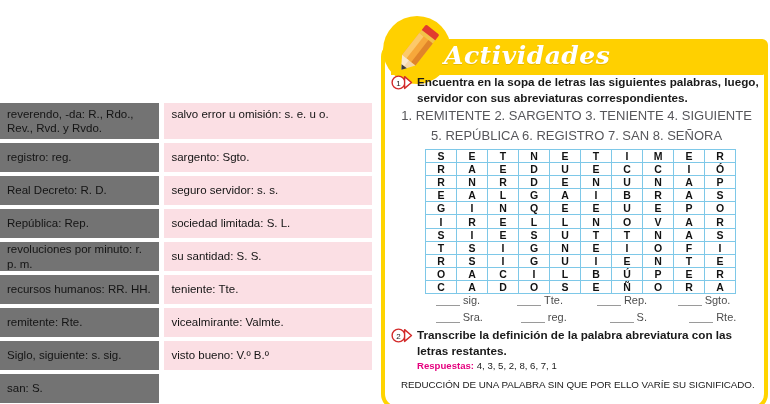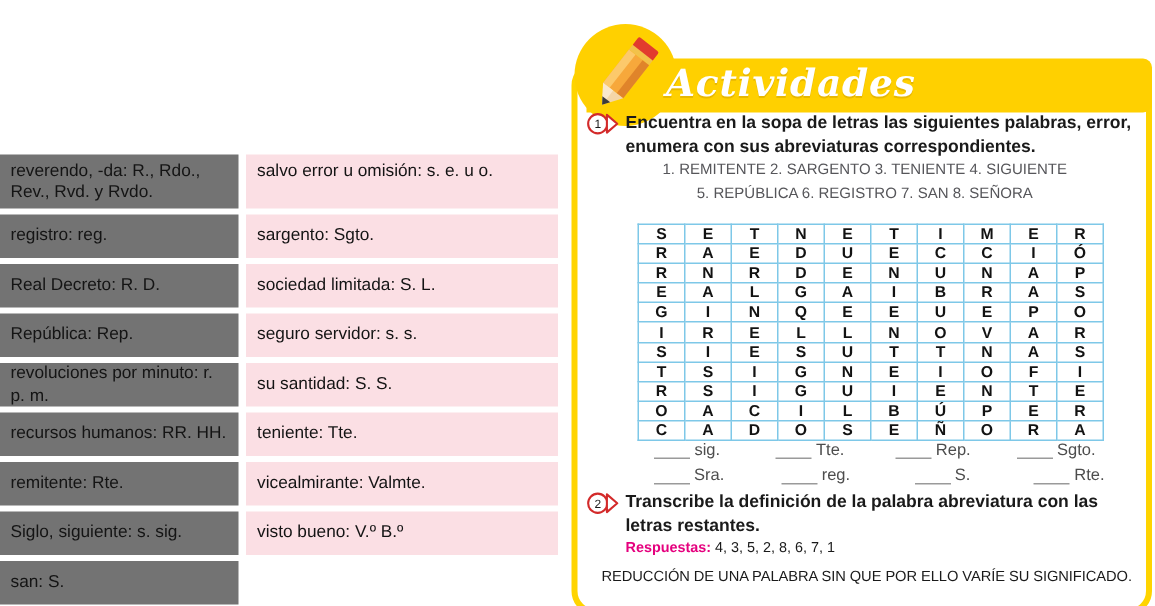--- a/index.html
+++ b/index.html
@@ -71,21 +71,21 @@
   .num-badge{
     position:absolute;left:0;top:1px;width:22px;height:15px;
   }
   .task-text{
     margin-left:26px;
     font-size:11.7px;color:#1a1a1a;
     line-height:1.33;font-weight:bold;
   }
   .word-list{
     margin-left:2px;margin-top:2px;
-    font-size:10px;color:#56565a;
+    font-size:13px;color:#56565a;
     text-align:center;line-height:1.35;
   }
 
   
   #wordsearch{
     position:absolute;left:44px;top:133px;
     border-collapse:collapse;
   }
   #wordsearch td{
     width:30px;height:12.1px;
@@ -135,22 +135,22 @@
     <div class="cell cell-blue h2">República: Rep.</div>
     <div class="cell cell-blue h2">revoluciones por minuto: r. p. m.</div>
     <div class="cell cell-blue h2">recursos humanos: RR. HH.</div>
     <div class="cell cell-blue h2">remitente: Rte.</div>
     <div class="cell cell-blue h2">Siglo, siguiente: s. sig.</div>
     <div class="cell cell-blue h2">san: S.</div>
   </div>
   <div class="col col-pink">
     <div class="cell cell-pink h1">salvo error u omisión: s. e. u o.</div>
     <div class="cell cell-pink h2">sargento: Sgto.</div>
+    <div class="cell cell-pink h2">seguro servidor: s. s.</div>
     <div class="cell cell-pink h2">sociedad limitada: S. L.</div>
-    <div class="cell cell-pink h2">seguro servidor: s. s.</div>
     <div class="cell cell-pink h2">su santidad: S. S.</div>
     <div class="cell cell-pink h2">teniente: Tte.</div>
     <div class="cell cell-pink h2">vicealmirante: Valmte.</div>
     <div class="cell cell-pink h2">visto bueno: V.º B.º</div>
   </div>
 </div>
 
 <div id="activities-panel">
 
   <div class="panel-frame"></div>
@@ -172,21 +172,21 @@
   </div>
 
   <div class="banner-title">Actividades</div>
 
   <div class="task task-1">
     <svg class="num-badge" viewBox="0 0 22 15">
       <circle cx="7.5" cy="7.5" r="6.4" fill="#ffffff" stroke="#d32a2a" stroke-width="1.4"></circle>
       <path d="M13.6 1.6 L20.5 7.5 L13.6 13.4 Z" fill="#ffffff" stroke="#d32a2a" stroke-width="1.4" stroke-linejoin="round"></path>
       <text x="7.5" y="10.6" font-size="8" font-family="Liberation Sans, sans-serif" fill="#1a1a1a" text-anchor="middle">1</text>
     </svg>
-    <div class="task-text">Encuentra en la sopa de letras las siguientes palabras, error, enumera con sus abreviaturas correspondientes.</div>
+    <div class="task-text">Encuentra en la sopa de letras las siguientes palabras, luego, servidor con sus abreviaturas correspondientes.</div>
     <div class="word-list">1. REMITENTE 2. SARGENTO 3. TENIENTE 4. SIGUIENTE</div>
     <div class="word-list">5. REPÚBLICA  6. REGISTRO 7. SAN 8. SEÑORA</div>
   </div>
 
   <table id="wordsearch">
     <tbody>
         <tr>
           <td>S</td>
           <td>E</td>
           <td>T</td>

